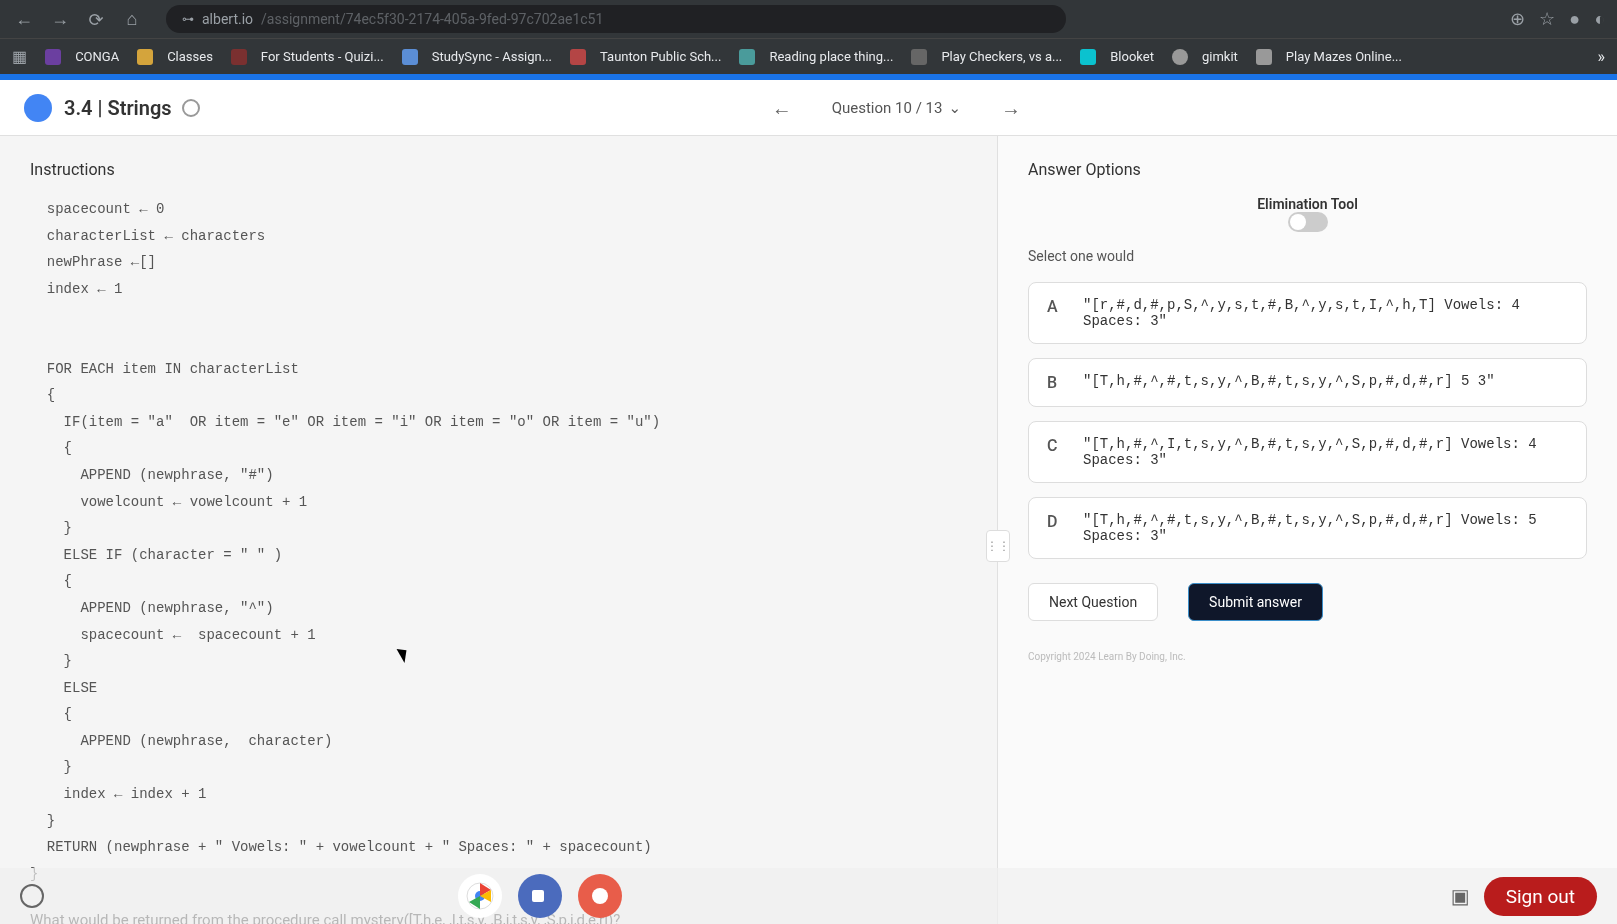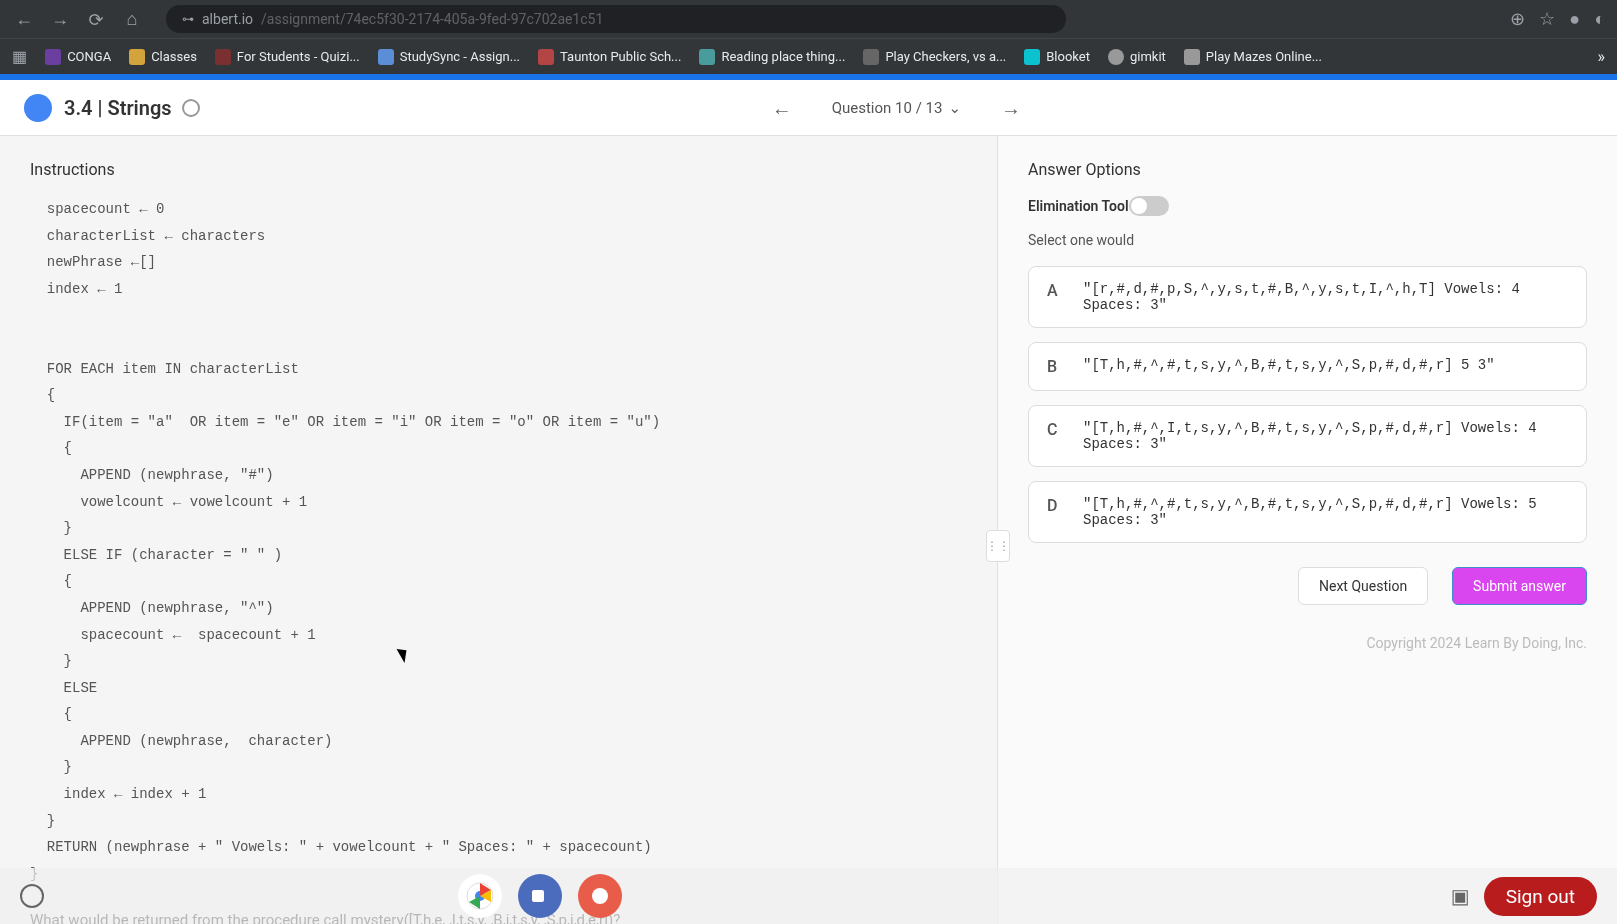--- a/index.html
+++ b/index.html
@@ -5,21 +5,21 @@
     * { margin: 0; padding: 0; box-sizing: border-box; font-family: -apple-system, BlinkMacSystemFont, 'Segoe UI', Roboto, sans-serif; }
     body { background: #f5f5f5; width: 1617px; height: 924px; overflow: hidden; }
     
     .browser-chrome { background: #323639; height: 38px; display: flex; align-items: center; padding: 0 12px; gap: 12px; }
     .nav-btn { color: #9aa0a6; font-size: 18px; cursor: pointer; width: 24px; text-align: center; }
     .url-bar { background: #202124; border-radius: 20px; padding: 6px 16px; color: #9aa0a6; font-size: 14px; flex: 1; max-width: 900px; margin-left: 10px; display: flex; align-items: center; gap: 8px; }
     .url-lock { font-size: 12px; }
     .chrome-right { margin-left: auto; display: flex; gap: 14px; color: #9aa0a6; font-size: 18px; }
     
     .bookmarks-bar { background: #323639; height: 36px; display: flex; align-items: center; padding: 0 12px; gap: 18px; border-top: 1px solid #444; }
-    .bookmark-item { color: #e8eaed; font-size: 13px; display: flex; align-items: center; gap: 6px; cursor: pointer; white-space: nowrap; }
+    .bookmark-item { color: #e8eaed; font-size: 13px; display: flex; align-items: center; gap: 14px; cursor: pointer; white-space: nowrap; }
     .bookmark-icon { width: 16px; height: 16px; border-radius: 3px; display: inline-block; }
     .bm-grid { color: #9aa0a6; font-size: 16px; }
     .bm-overflow { color: #e8eaed; margin-left: auto; }
     
     .blue-bar { height: 6px; background: #1a73e8; }
     
     .app-header { background: #fff; height: 56px; display: flex; align-items: center; padding: 0 24px; border-bottom: 1px solid #e0e0e0; }
     .app-logo { width: 28px; height: 28px; border-radius: 50%; background: #4285f4; display: inline-flex; align-items: center; justify-content: center; margin-right: 12px; }
     .breadcrumb { font-size: 20px; font-weight: 600; color: #333; }
     .breadcrumb-sync { width: 18px; height: 18px; border: 2px solid #999; border-radius: 50%; margin-left: 10px; }
@@ -30,38 +30,38 @@
     .content { display: flex; height: calc(100% - 136px); }
     .left-panel { flex: 1; padding: 24px 30px; overflow-y: auto; position: relative; }
     .right-panel { width: 620px; padding: 24px 30px; border-left: 1px solid #e0e0e0; position: relative; background: #fafafa; }
     
     .panel-heading { font-size: 16px; color: #333; margin-bottom: 17px; }
     
     .code-block { font-family: 'Courier New', monospace; font-size: 14px; line-height: 1.9; color: #555; white-space: pre; margin-bottom: 24px; }
     
     .question-text { font-size: 15px; color: #333; margin-top: 12px; }
     
-    .elim-row { display: flex; align-items: center; margin-bottom: 16px; }
+    .elim-row { display: flex; align-items: center; margin-bottom: 16px; flex-direction: column; }
     .elim-label { font-size: 14px; color: #333; font-weight: 600; }
     .toggle { width: 40px; height: 20px; background: #ccc; border-radius: 10px; position: relative; cursor: pointer; }
     .toggle-knob { width: 16px; height: 16px; background: #fff; border-radius: 50%; position: absolute; top: 2px; left: 2px; }
     
     .select-hint { font-size: 14px; color: #555; margin-bottom: 18px; }
     
     .answer-option { border: 1px solid #ddd; border-radius: 8px; padding: 14px 18px; margin-bottom: 14px; display: flex; gap: 18px; align-items: flex-start; cursor: pointer; background: #fff; }
     .answer-letter { font-size: 16px; color: #555; font-weight: 500; width: 18px; }
     .answer-text { font-family: 'Courier New', monospace; font-size: 14px; color: #333; flex: 1; }
     
     .drag-handle { position: absolute; left: -12px; top: 50%; width: 24px; height: 32px; background: #fff; border: 1px solid #ddd; border-radius: 4px; display: flex; align-items: center; justify-content: center; color: #999; font-size: 12px; cursor: grab; }
     
-    .actions { display: flex; justify-content: flex-end; gap: 24px; margin-top: 24px; }
+    .actions { display: flex; gap: 30px; margin-top: 24px; }
     .btn { padding: 10px 20px; border-radius: 6px; font-size: 14px; cursor: pointer; border: 1px solid #ddd; background: #fff; color: #333; }
-    .btn-primary { background: #d946ef; color: #fff; border: 1px solid #3b8ec9; }
-    
-    .copyright { font-size: 14px; color: #bbb; text-align: right; margin-top: 30px; }
+    .btn-primary { background: #0f172a; color: #fff; border: 1px solid #3b8ec9; }
+    
+    .copyright { font-size: 10px; color: #bbb; text-align: left; margin-top: 30px; }
     
     .taskbar { position: absolute; bottom: 0; left: 0; right: 0; height: 56px; background: rgba(240,240,240,0.7); display: flex; align-items: center; padding: 0 20px; }
     .cortana { width: 24px; height: 24px; border: 2px solid #666; border-radius: 50%; }
     .task-center { margin: 0 auto; display: flex; gap: 16px; }
     .task-icon { width: 44px; height: 44px; border-radius: 50%; display: flex; align-items: center; justify-content: center; }
     .chrome-icon { background: #fff; }
     .teams-icon { background: #4b6bbd; }
     .other-icon { background: #e85d4a; }
     .task-right { margin-left: auto; display: flex; align-items: center; gap: 14px; }
     .signout-btn { background: #b91c1c; color: #fff; padding: 8px 22px; border-radius: 20px; font-size: 19px; cursor: pointer; }

